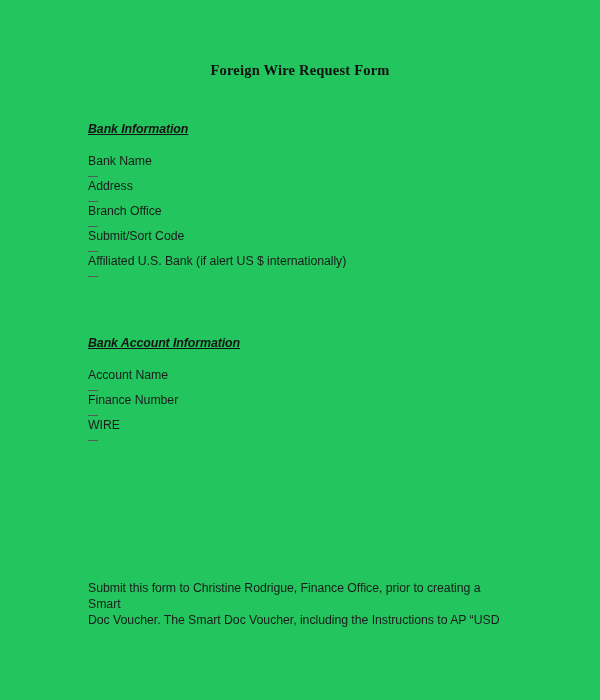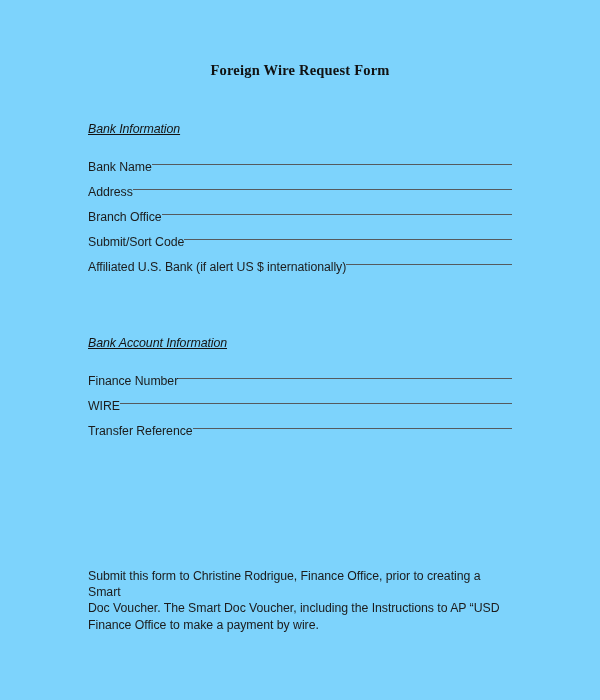--- a/index.html
+++ b/index.html
@@ -4,21 +4,21 @@
 <style>
   html, body {
     margin: 0;
     padding: 0;
     background: #ffffff;
   }
   .page {
     position: relative;
     width: 600px;
     height: 700px;
-    background: #7dd3fc;
+    background: #22c55e;
     overflow: hidden;
     font-family: "Liberation Sans", sans-serif;
     color: #1c1c1c;
   }
 
   
   .doc-title {
     position: absolute;
     left: 0;
     top: 62px;
@@ -41,40 +41,41 @@
 
   .section {
     margin: 0;
   }
   .section + .section {
     margin-top: 45px;
   }
 
   .section-heading {
     font-size: 12.4px;
-    font-weight: normal;
+    font-weight: bold;
     font-style: italic;
     text-decoration: underline;
     color: #141414;
     display: inline-block;
     margin: 12px 0 18px 0;
     letter-spacing: -0.1px;
   }
 
   .field-list {
     list-style: none;
     margin: 0;
     padding: 0;
   }
   .field-row {
     display: flex;
-    align-items: center;
+    align-items: flex-start;
     height: 25px;
     white-space: nowrap;
     overflow: hidden;
+    flex-direction: column;
   }
   .field-label {
     font-size: 12.3px;
     color: #1c1c1c;
     flex: 0 0 auto;
     letter-spacing: -0.05px;
   }
   .field-rule {
     flex: 1 1 auto;
     height: 0;
@@ -82,21 +83,21 @@
     position: relative;
     top: -2px;
     margin-left: 0px;
     min-width: 10px;
   }
 
   
   .footer-note {
     position: absolute;
     left: 88px;
-    top: 568px;
+    top: 580px;
     width: 420px;
     font-size: 12.3px;
     line-height: 16.2px;
     color: #1c1c1c;
     letter-spacing: -0.05px;
   }
   .footer-note span { display: block; }
 </style>
 </head>
 <body>
@@ -130,35 +131,34 @@
           <span class="field-label">Affiliated U.S. Bank (if alert US $ internationally)</span>
           <span class="field-rule"></span>
         </li>
       </ul>
     </div>
 
     <div class="section">
       <div class="section-heading">Bank Account Information</div>
       <ul class="field-list">
         <li class="field-row">
+          <span class="field-label">Account Name</span>
+          <span class="field-rule"></span>
+        </li>
+        <li class="field-row">
           <span class="field-label">Finance Number</span>
           <span class="field-rule"></span>
         </li>
         <li class="field-row">
           <span class="field-label">WIRE</span>
-          <span class="field-rule"></span>
-        </li>
-        <li class="field-row">
-          <span class="field-label">Transfer Reference</span>
           <span class="field-rule"></span>
         </li>
       </ul>
     </div>
 
   </div>
 
   <div class="footer-note">
     <span>Submit this form to Christine Rodrigue, Finance Office, prior to creating a Smart</span>
     <span>Doc Voucher.  The Smart Doc Voucher, including the Instructions to AP “USD</span>
-    <span>Finance Office to make a payment by wire.</span>
   </div>
 
 </div>
 
 </body></html>

